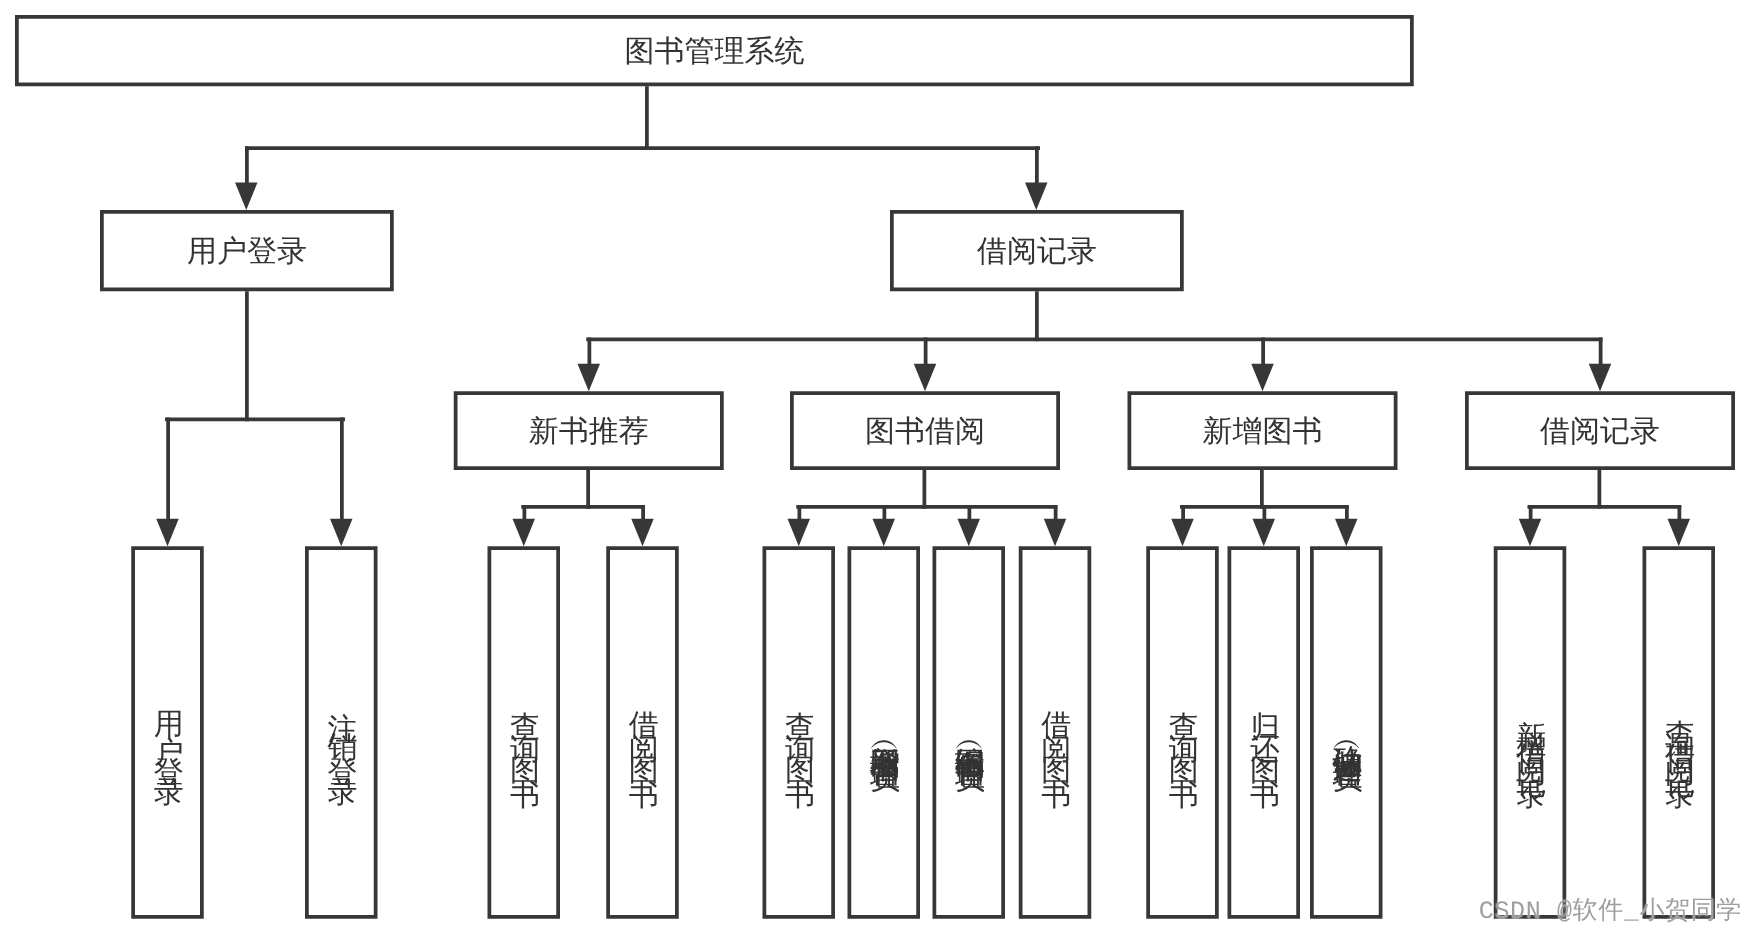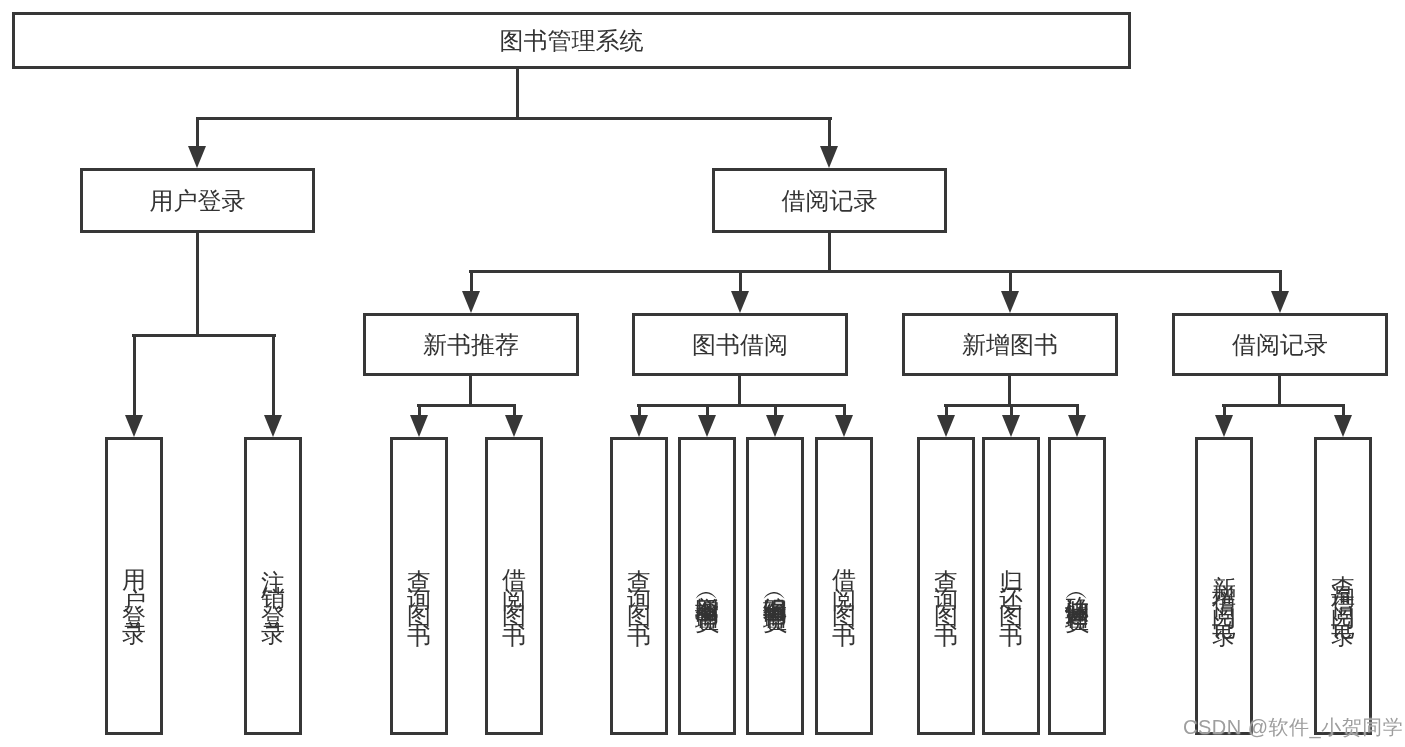--- a/index.html
+++ b/index.html
@@ -87,20 +87,21 @@
   .d-l10  { left:1011px; top:404px; height:33px; }
   .d-l11  { left:1077px; top:404px; height:33px; }
   .d-l12  { left:1224px; top:404px; height:33px; }
   .d-l13  { left:1343px; top:404px; height:33px; }
 
   
   .watermark {
     position:absolute; left:1183px; top:714px; z-index:5;
     font-size:20px; color:#9e9e9e; letter-spacing:0.5px;
     text-shadow:0 0 2px #ffffff;
+    font-family:Liberation Mono, monospace;
   }
 </style>
 </head>
 <body>
 
 <div class="stage">
 
   <div class="box n-root">图书管理系统</div>
 
   <div class="box n-user">用户登录</div>

